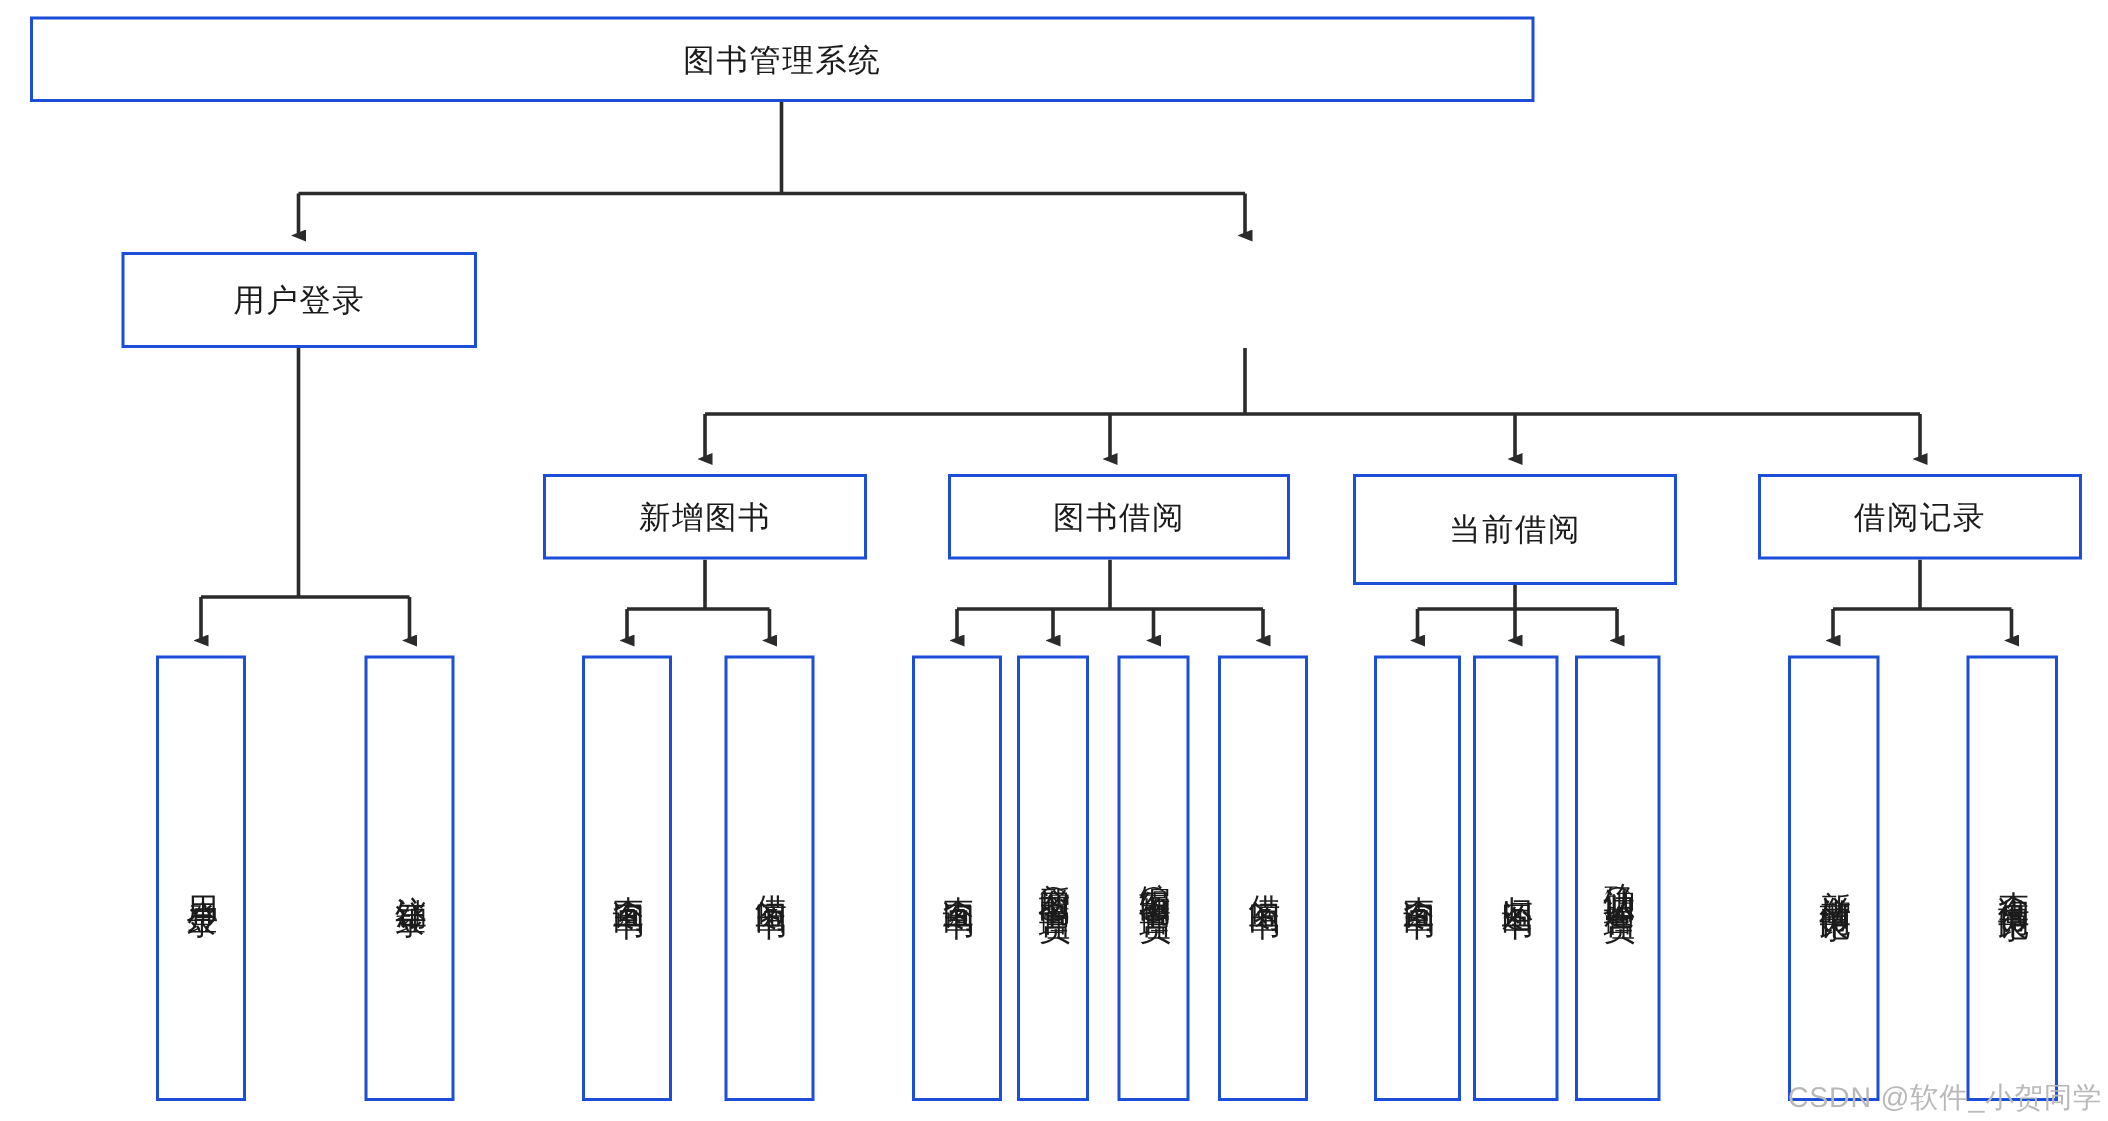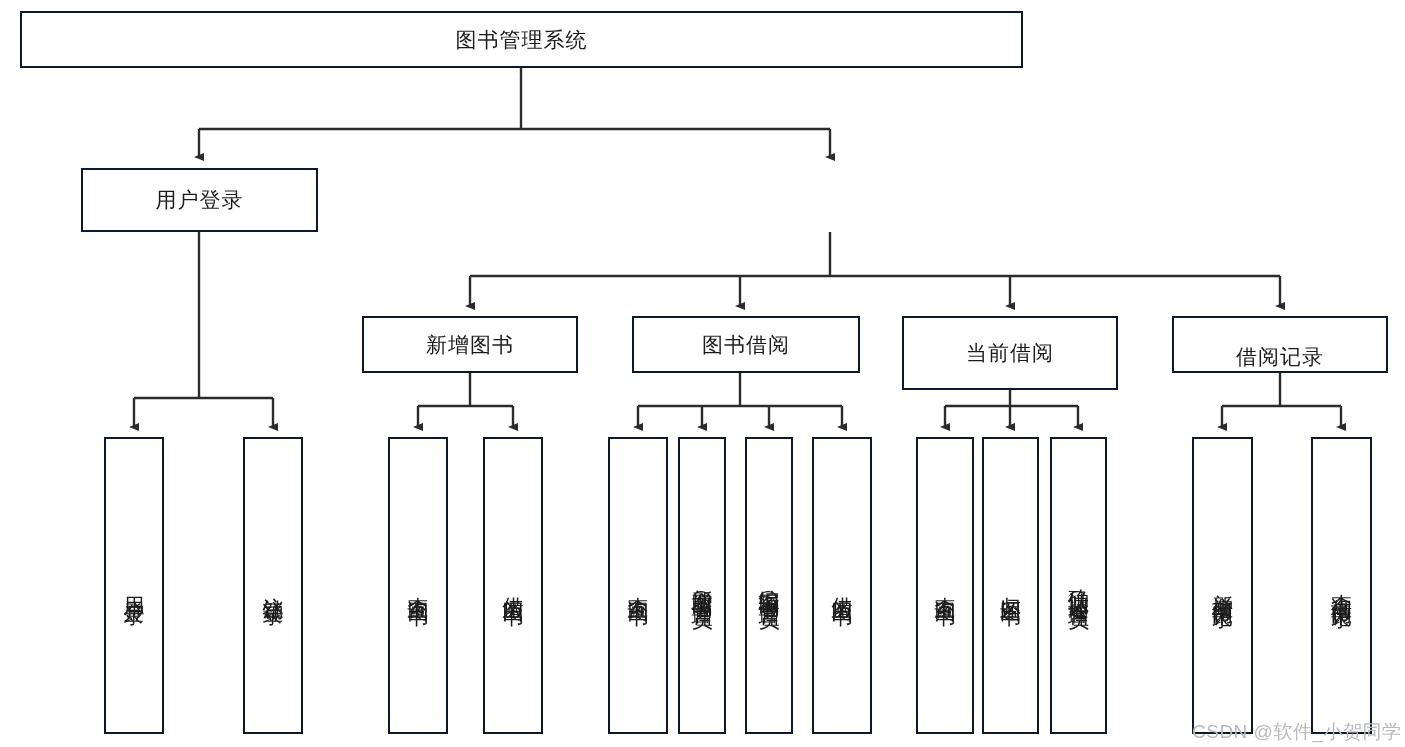--- a/index.html
+++ b/index.html
@@ -22,21 +22,21 @@
     left: 0;
     top: 0;
     width: 1405px;
     height: 747px;
     pointer-events: none;
   }
   .node {
     position: absolute;
     box-sizing: border-box;
     background: #ffffff;
-    border: 2px solid #0f172a;
+    border: 2px solid #1d4ed8;
     display: flex;
     align-items: center;
     justify-content: center;
     color: #1b1b1b;
   }
   .node.h {
     font-size: 21px;
     letter-spacing: 1px;
   }
   .node.v {
@@ -126,21 +126,21 @@
 
   <div class="node h" style="left:362px;top:316px;width:216px;height:57px;">
     <span class="label">新增图书</span>
   </div>
   <div class="node h" style="left:632px;top:316px;width:228px;height:57px;">
     <span class="label">图书借阅</span>
   </div>
   <div class="node h" style="left:902px;top:316px;width:216px;height:74px;">
     <span class="label">当前借阅</span>
   </div>
-  <div class="node h" style="left:1172px;top:316px;width:216px;height:57px;align-items:flex-end;">
+  <div class="node h" style="left:1172px;top:316px;width:216px;height:57px;">
     <span class="label">借阅记录</span>
   </div>
 
   <div class="node v" style="left:104px;top:437px;width:60px;height:297px;">
     <span class="label">用户登录</span>
   </div>
   <div class="node v" style="left:243px;top:437px;width:60px;height:297px;">
     <span class="label">注销登录</span>
   </div>
 

